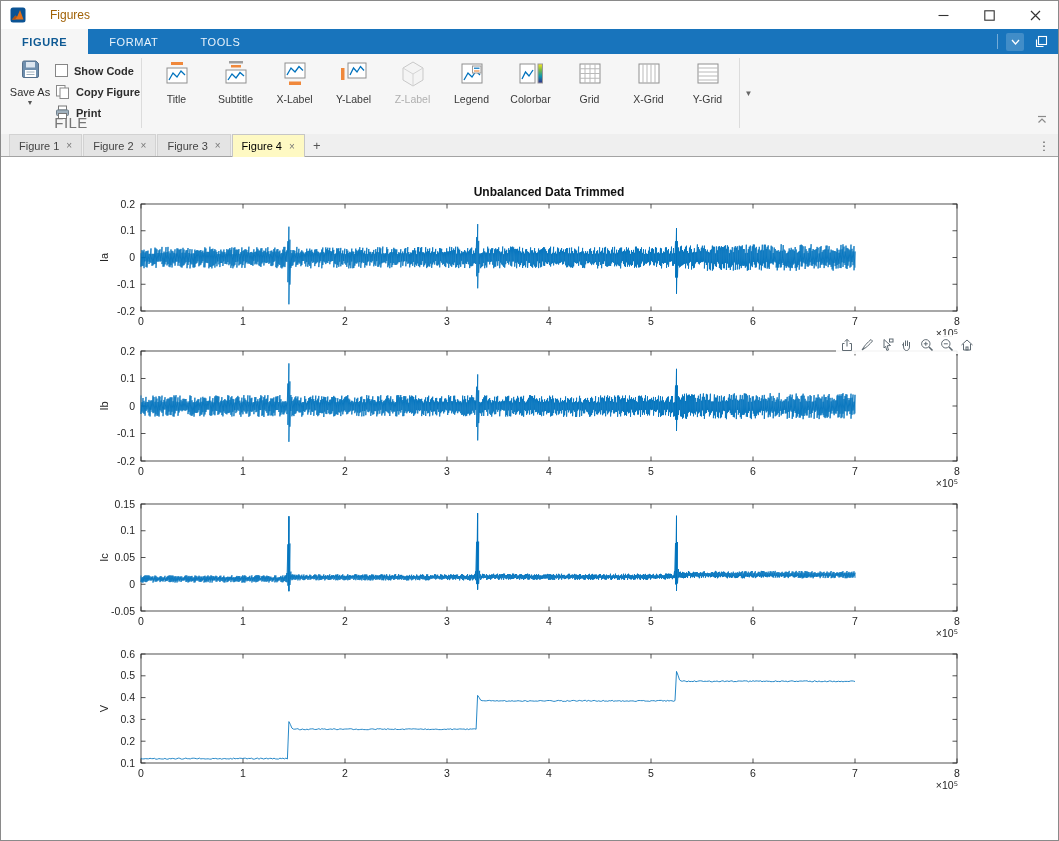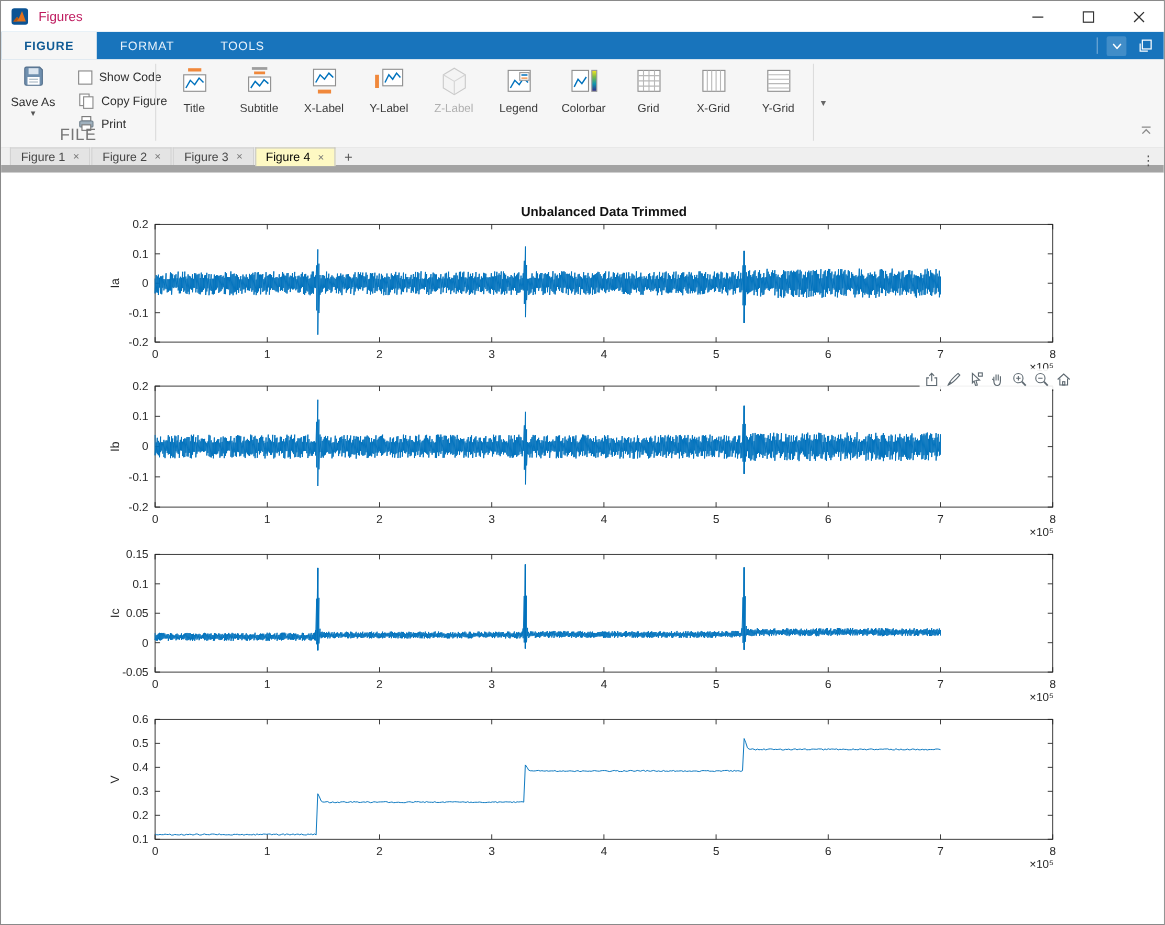--- a/index.html
+++ b/index.html
@@ -1,49 +1,49 @@
 <!DOCTYPE html>
 <html><head>
 <meta charset="utf-8">
 <style>
   html,body{margin:0;padding:0;background:#d6d6d6;font-family:"Liberation Sans",sans-serif;}
   .window{position:relative;width:1059px;height:841px;background:#fff;border:1px solid #8a8a8a;box-sizing:border-box;overflow:hidden;}
   
   .titlebar{position:absolute;left:0;top:0;right:0;height:28px;background:#fff;display:flex;align-items:center;}
   .app-icon{margin-left:9px;display:flex;align-items:center;}
-  .title-text{margin-left:9px;font-size:12px;color:#be185d;}
+  .title-text{margin-left:24px;font-size:12px;color:#a16207;}
   .win-controls{margin-left:auto;display:flex;height:100%;}
   .win-btn{width:46px;height:100%;display:flex;align-items:center;justify-content:center;cursor:default;}
   
   .tabbar{position:absolute;left:0;top:28px;right:0;height:25px;background:#1874bc;display:flex;align-items:stretch;}
   .ts-tab{padding:0 21px;display:flex;align-items:center;font-size:11px;letter-spacing:.6px;color:#eaf3fb;cursor:default;}
   .ts-tab.active{background:#f6f6f6;color:#0f5a94;font-weight:bold;}
   .tabbar-right{margin-left:auto;display:flex;align-items:center;gap:8px;padding-right:8px;}
   .tabbar-sep{width:1px;height:15px;background:rgba(255,255,255,.4);}
   .tb-ic{display:flex;align-items:center;justify-content:center;width:18px;height:18px;border-radius:2px;}
   .tb-ic.box{background:rgba(255,255,255,.18);}
   
   .ribbon{position:absolute;left:0;top:53px;right:0;height:80px;background:#f6f6f6;border-bottom:1px solid #cfcfcf;box-sizing:content-box;}
   .saveas{position:absolute;left:8px;top:5px;width:42px;text-align:center;cursor:default;}
   .saveas-label{display:block;font-size:11px;color:#2d2d2d;margin-top:2px;}
   .saveas .caret{color:#555;font-size:7px;display:block;margin-top:1px;}
-  .file-items{position:absolute;left:70px;top:9px;}
+  .file-items{position:absolute;left:54px;top:9px;font-weight:bold;}
   .file-row{display:flex;align-items:center;gap:6px;height:15px;margin-bottom:6px;font-size:11px;color:#2d2d2d;cursor:default;}
   .checkbox{width:11px;height:11px;background:#fff;border:1px solid #868686;display:inline-block;}
   .section-label{position:absolute;bottom:3px;font-size:15px;color:#767676;letter-spacing:.4px;text-align:center;}
   .vdiv{position:absolute;top:4px;height:70px;width:1px;background:#dcdcdc;}
   .gallery{position:absolute;left:146px;top:3px;display:flex;}
   .gal-item{width:59px;padding-top:3px;text-align:center;cursor:default;}
   .gal-item svg{display:block;margin:0 auto;}
   .gal-label{display:block;font-size:10.5px;color:#3a3a3a;margin-top:5px;}
   .gal-item.disabled .gal-label{color:#b0b0b0;}
   .gal-expand{position:absolute;left:739px;top:4px;width:17px;height:70px;display:flex;align-items:center;justify-content:center;font-size:8px;color:#666;cursor:default;}
   .collapse-btn{position:absolute;right:10px;bottom:6px;cursor:default;}
   
-  .figtabs{position:absolute;left:0;top:133px;right:0;height:23px;background:#efefef;border-bottom:7px solid #a3a3a3;display:flex;align-items:stretch;padding-left:8px;box-sizing:border-box;}
+  .figtabs{position:absolute;left:0;top:133px;right:0;height:23px;background:#efefef;border-bottom:1px solid #a3a3a3;display:flex;align-items:stretch;padding-left:8px;box-sizing:border-box;}
   .figtab{display:flex;align-items:center;gap:7px;padding:0 9px;font-size:11px;color:#444;background:#e4e4e4;border:1px solid #d2d2d2;border-bottom:none;margin-right:1px;cursor:default;}
   .figtab .tabclose{font-size:10px;color:#777;}
   .figtab.active{background:#fef9c3;color:#000;border-color:#c6c6c6;margin-bottom:-1px;z-index:2;}
   .addtab{width:22px;display:flex;align-items:center;justify-content:center;font-size:13px;color:#555;cursor:default;}
   .tabmenu{position:absolute;right:8px;top:0;height:23px;display:flex;align-items:center;font-size:12px;color:#555;cursor:default;}
   
   .plot-area{position:absolute;left:0;top:156px;width:1059px;height:685px;background:#fff;}
   #chart-svg{position:absolute;left:0;top:0;}
   #chart-svg text{font-family:"Liberation Sans",sans-serif;}
   .ax-toolbar{position:absolute;left:835px;top:178px;display:flex;gap:3px;background:rgba(255,255,255,.92);padding:1px 2px;}

